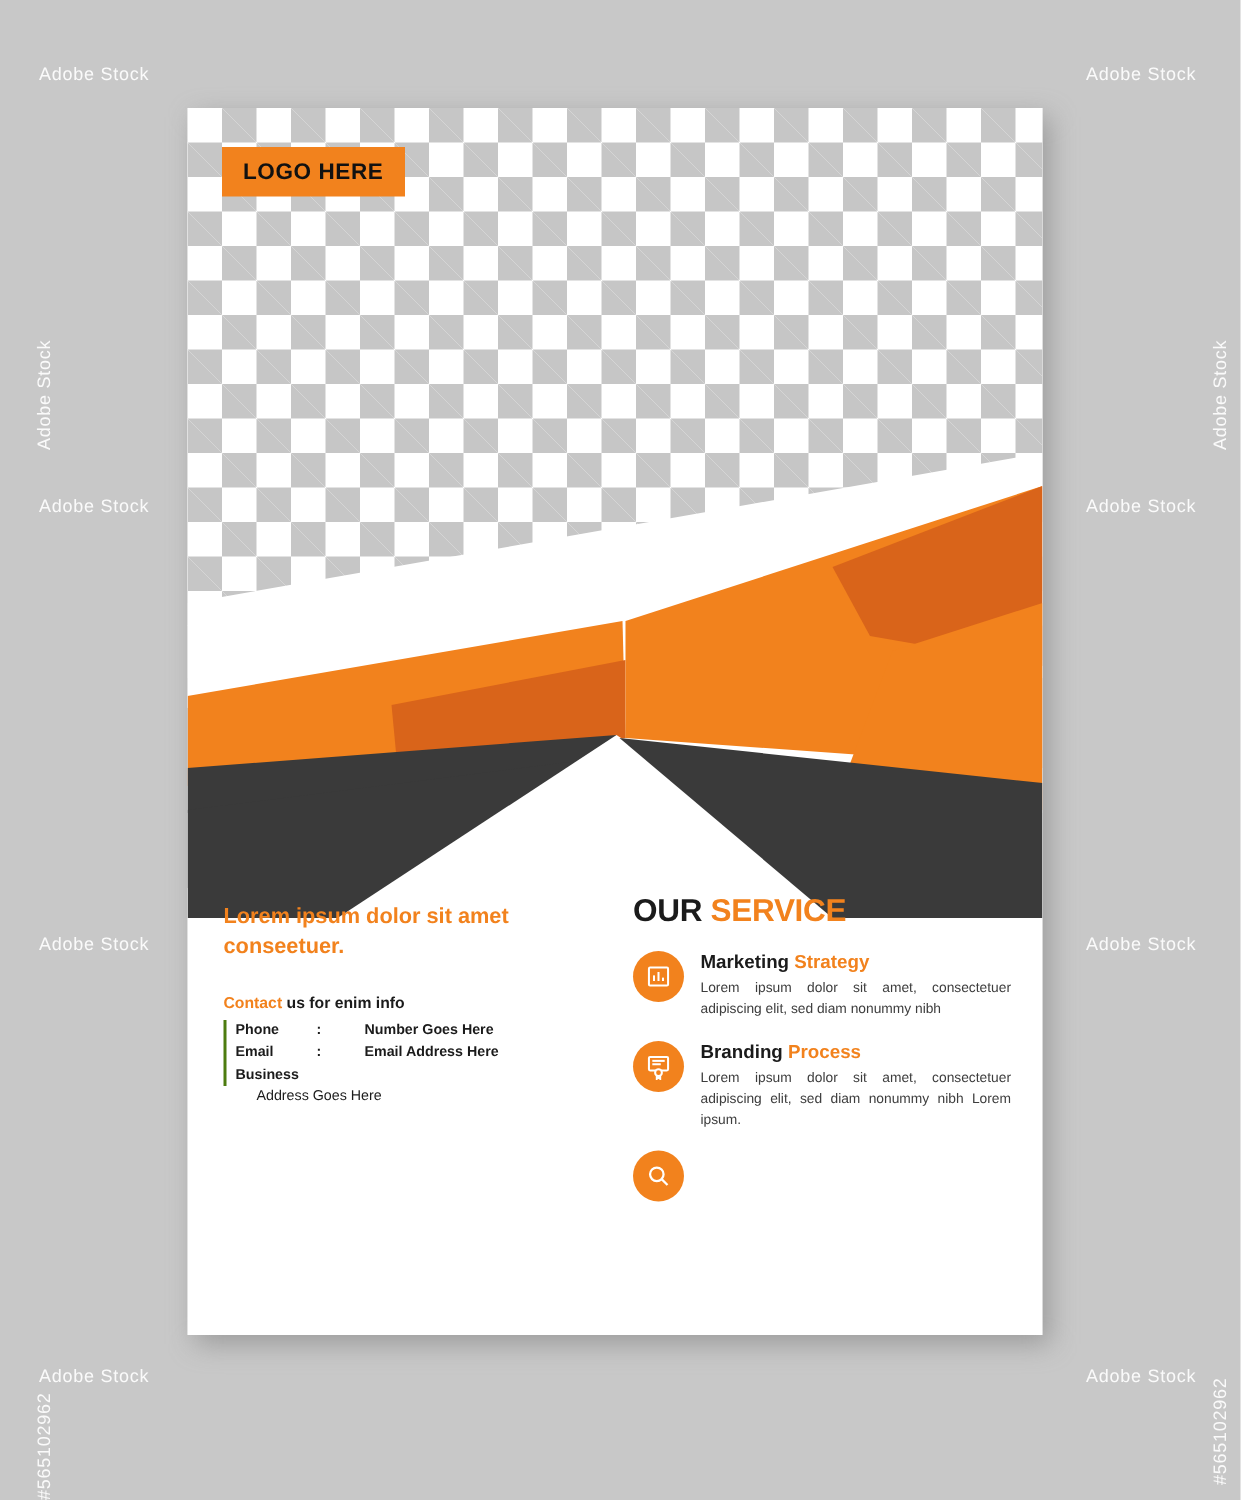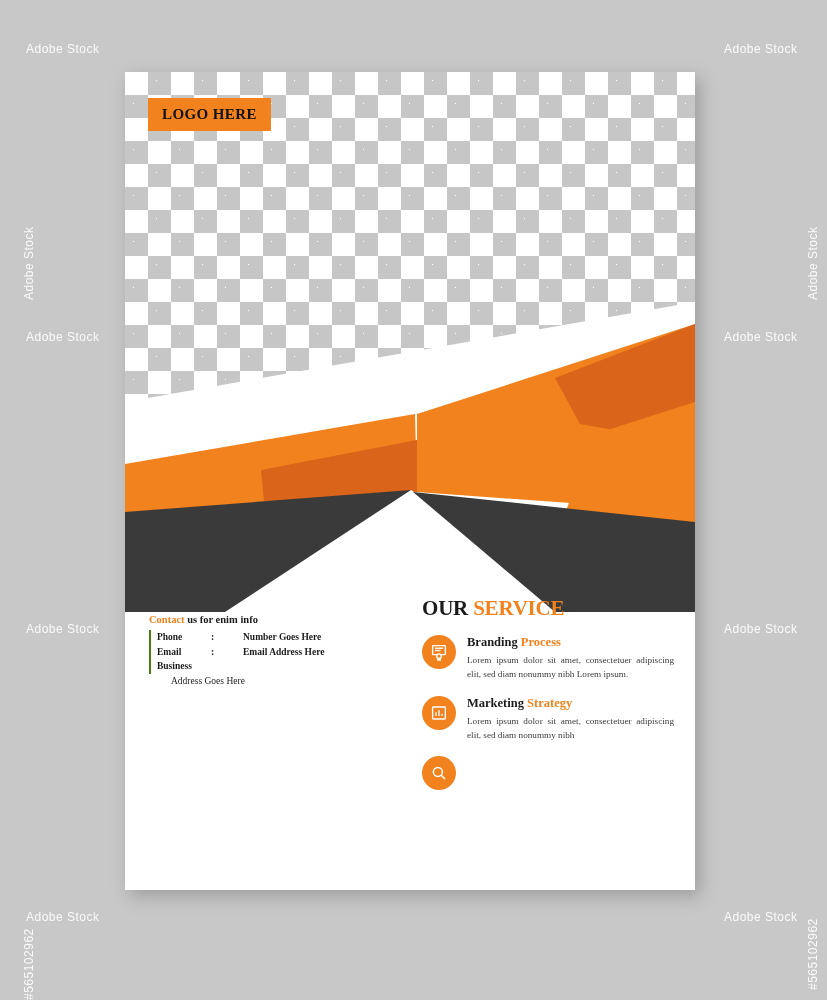--- a/index.html
+++ b/index.html
@@ -42,21 +42,20 @@
     filter: blur(9px);
   }
   .page {
     position: absolute;
     left: 125px;
     top: 72px;
     width: 570px;
     height: 818px;
     background: #ffffff;
     overflow: hidden;
-    font-family: Liberation Serif, serif;
   }
 
   
   .photo {
     position: absolute;
     left: 0;
     top: 0;
     width: 570px;
     height: 380px;
     background-image:
@@ -290,20 +289,21 @@
 
     <polygon points="288,420 570,450 570,540 430,540" fill="#3a3a3a"></polygon>
 
     <rect x="0" y="540" width="570" height="278" fill="#ffffff"></rect>
   </svg>
 
   <div class="content">
 
     <div class="left-col">
 
+      <p class="subhead">Lorem ipsum dolor sit amet conseetuer.</p>
 
 
       <div class="contact-head">
         <span class="accent">Contact</span>
         <span>us for enim info</span>
       </div>
 
       <div class="contact-rows">
         <div class="contact-row">
           <span class="lbl">Phone</span>
@@ -319,20 +319,38 @@
           <span class="lbl">Business</span>
         </div>
       </div>
       <div class="addr-val">Address Goes Here</div>
     </div>
 
     <div class="right-col">
       <div class="service-title">
         <span>OUR</span>
         <span class="accent">SERVICE</span>
+      </div>
+
+      <div class="svc">
+        <div class="svc-icon">
+          <svg width="18" height="18" viewBox="0 0 24 24" fill="none" stroke="#ffffff" stroke-width="1.8">
+            <rect x="3.5" y="4" width="17" height="16" rx="1"></rect>
+            <line x1="8" y1="16" x2="8" y2="11"></line>
+            <line x1="12" y1="16" x2="12" y2="8"></line>
+            <line x1="16" y1="16" x2="16" y2="13"></line>
+          </svg>
+        </div>
+        <div class="svc-body">
+          <div class="svc-h">
+            <span>Marketing</span>
+            <span class="accent">Strategy</span>
+          </div>
+          <div class="svc-p">Lorem ipsum dolor sit amet, consectetuer adipiscing elit, sed diam nonummy nibh</div>
+        </div>
       </div>
 
       <div class="svc">
         <div class="svc-icon">
           <svg width="18" height="18" viewBox="0 0 24 24" fill="none" stroke="#ffffff" stroke-width="1.8">
             <rect x="3.5" y="3.5" width="17" height="12" rx="1"></rect>
             <line x1="6.5" y1="7" x2="17.5" y2="7"></line>
             <line x1="6.5" y1="10" x2="14" y2="10"></line>
             <circle cx="12" cy="17.5" r="3" fill="#f2821d"></circle>
             <polyline points="10.5,19.8 10.5,23 12,21.8 13.5,23 13.5,19.8"></polyline>
@@ -342,38 +360,20 @@
           <div class="svc-h">
             <span>Branding</span>
             <span class="accent">Process</span>
           </div>
           <div class="svc-p">Lorem ipsum dolor sit amet, consectetuer adipiscing elit, sed diam nonummy nibh Lorem ipsum.</div>
         </div>
       </div>
 
       <div class="svc">
         <div class="svc-icon">
-          <svg width="18" height="18" viewBox="0 0 24 24" fill="none" stroke="#ffffff" stroke-width="1.8">
-            <rect x="3.5" y="4" width="17" height="16" rx="1"></rect>
-            <line x1="8" y1="16" x2="8" y2="11"></line>
-            <line x1="12" y1="16" x2="12" y2="8"></line>
-            <line x1="16" y1="16" x2="16" y2="13"></line>
-          </svg>
-        </div>
-        <div class="svc-body">
-          <div class="svc-h">
-            <span>Marketing</span>
-            <span class="accent">Strategy</span>
-          </div>
-          <div class="svc-p">Lorem ipsum dolor sit amet, consectetuer adipiscing elit, sed diam nonummy nibh</div>
-        </div>
-      </div>
-
-      <div class="svc">
-        <div class="svc-icon">
           <svg width="18" height="18" viewBox="0 0 24 24" fill="none" stroke="#ffffff" stroke-width="2">
             <circle cx="10.5" cy="10.5" r="6"></circle>
             <line x1="15" y1="15" x2="20" y2="20"></line>
           </svg>
         </div>
       </div>
 
     </div>
 
   </div>

